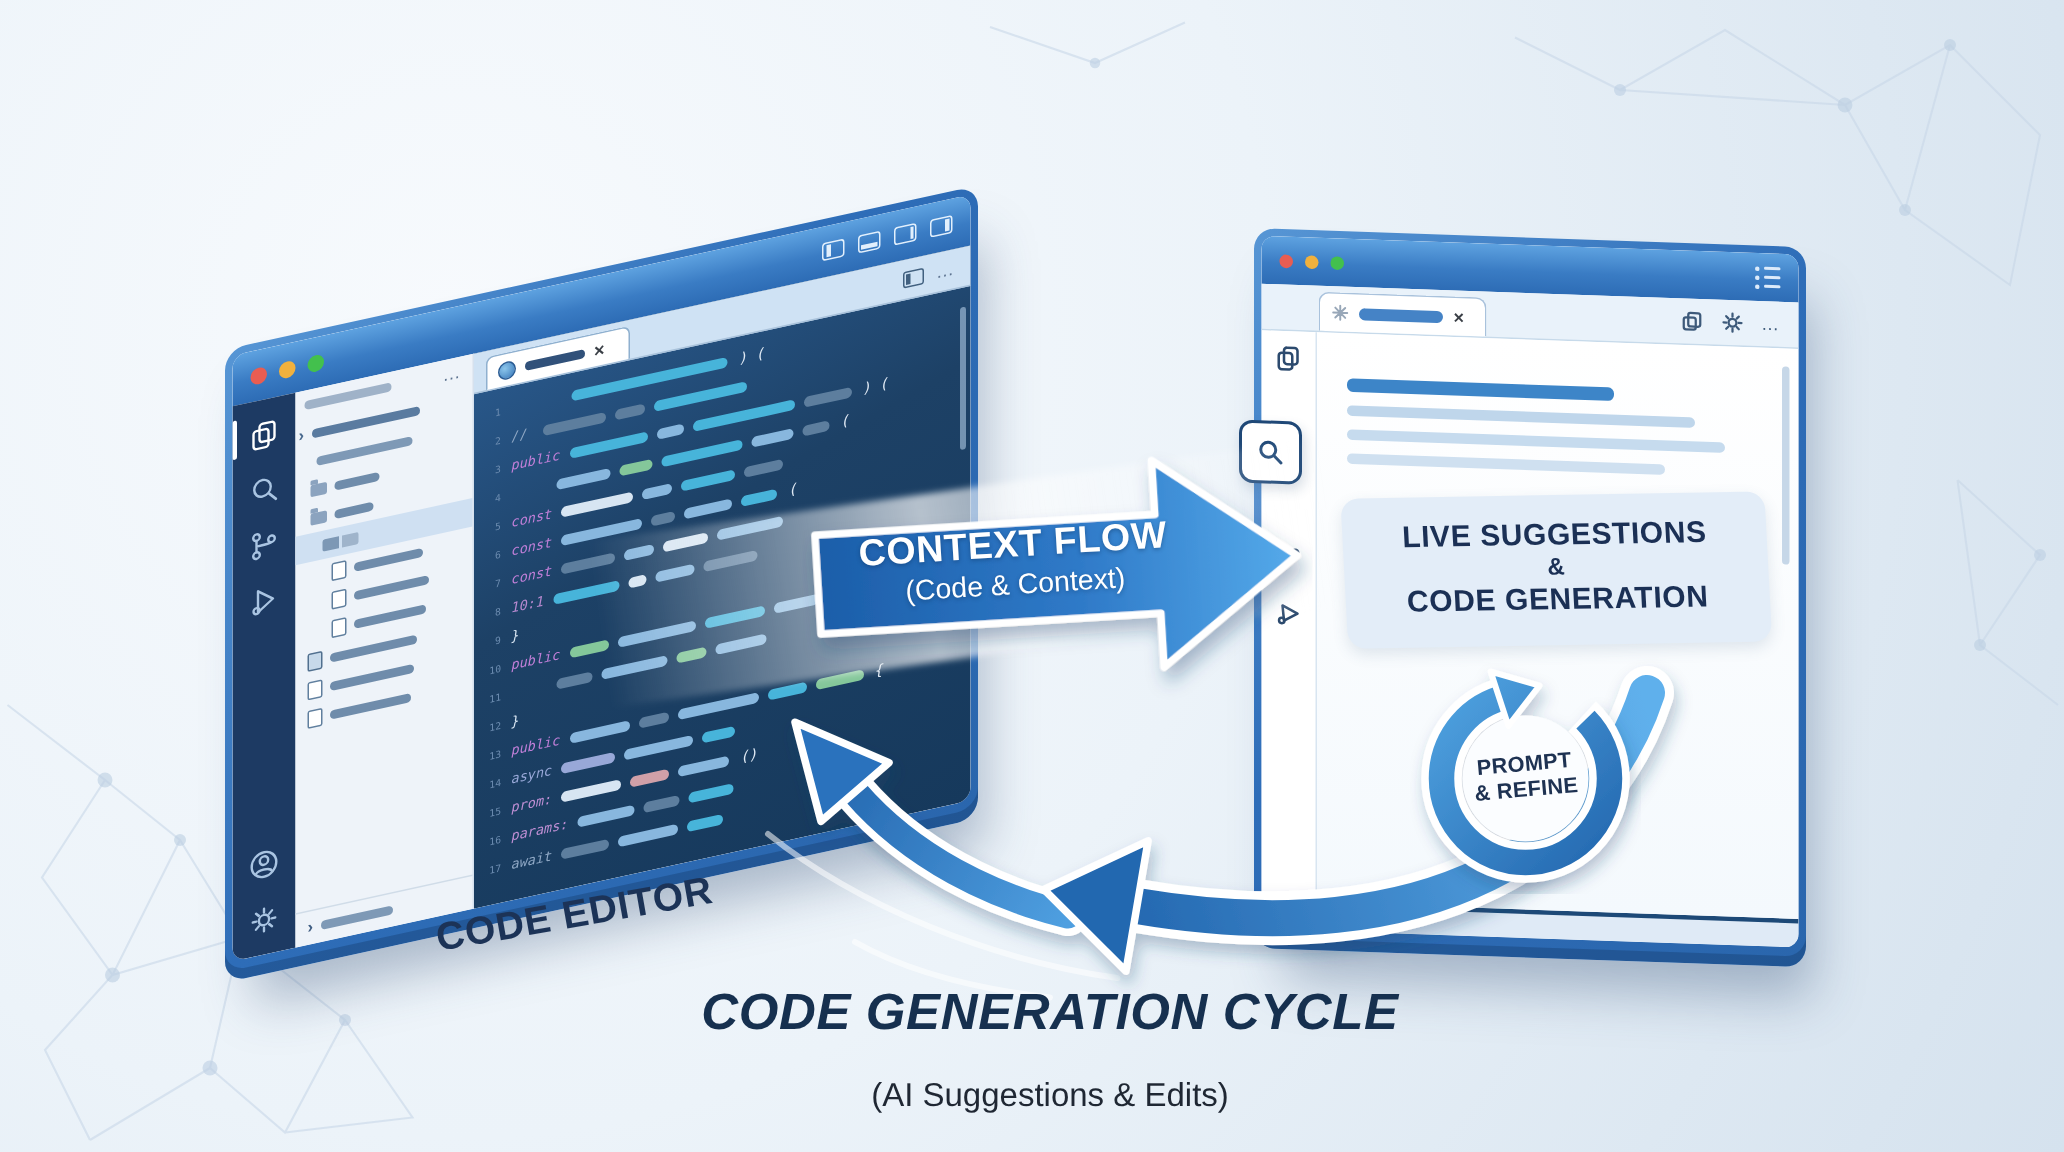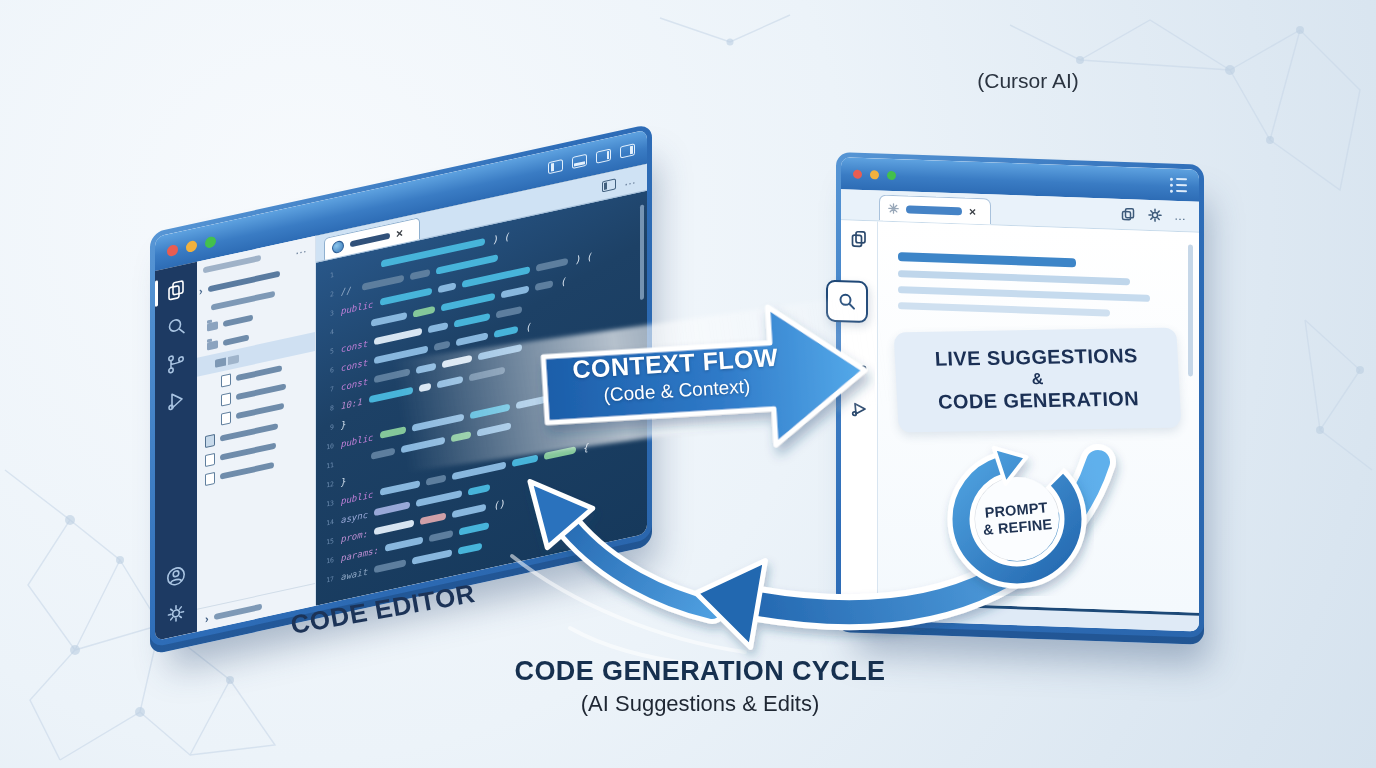--- a/index.html
+++ b/index.html
@@ -10,22 +10,22 @@
   .constellation{position:absolute;inset:0;z-index:0;}
   
   .title-block{position:absolute;text-align:center;z-index:5;color:#1c3357;}
   .title-left{left:130px;top:66px;width:520px;}
   .title-right{left:818px;top:64px;width:420px;}
   .t-main{font-size:34px;font-weight:700;letter-spacing:.6px;color:#1c3357;}
   .title-right .t-main{font-size:29px;}
   .t-sub{font-size:23px;color:#2b3440;margin-top:5px;}
   .title-right .t-sub{font-size:21px;}
   .bottom-block{position:absolute;left:440px;top:656px;width:520px;text-align:center;z-index:45;}
-  .b-main{font-size:27px;font-weight:700;color:#16304f;letter-spacing:.4px;}
-  .b-sub{font-size:22px;color:#1f2733;margin-top:4px;}
+  .b-main{font-size:34px;font-weight:700;color:#16304f;letter-spacing:.4px;font-style:italic;}
+  .b-sub{font-size:22px;color:#1f2733;margin-top:22px;}
   .label-ce{position:absolute;left:238px;top:594px;width:290px;text-align:center;z-index:12;
             font-size:26px;font-weight:700;color:#1c3357;letter-spacing:.6px;transform:rotate(-10deg);}
   
   .frame{position:absolute;border-radius:14px;padding:5px 5px 13px 5px;
          background:linear-gradient(135deg,#5796d5 0%,#2e6db8 45%,#2a66ad 100%);
          box-shadow:12px 28px 34px -8px rgba(45,75,115,.35), inset 0 -7px 0 rgba(18,55,100,.35);}
   .wbody{position:relative;width:100%;height:100%;border-radius:9px;overflow:hidden;background:#fdfeff;
          display:flex;flex-direction:column;}
   .titlebar{flex:none;height:34px;background:linear-gradient(180deg,#5ea2e0 0%,#3a7cc4 55%,#2d6cb5 100%);
             display:flex;align-items:center;padding:0 12px;gap:8px;}
@@ -147,21 +147,20 @@
       <circle cx="1270" cy="140" r="4"></circle>
         <circle cx="1360" c370="" cy="370" r="4"></circle>
         <circle cx="1320" cy="430" r="4"></circle>
       <circle cx="730" cy="42" r="3.5"></circle>
     </g>
   </svg>
 
   <div class="title-block title-left">
   </div>
   <div class="title-block title-right">
-    <div class="t-sub">(Cursor AI)</div>
   </div>
 
   <div class="frame win-l">
     <div class="wbody">
       <div class="titlebar">
         <span class="dot" style="background:#e85d52"></span>
         <span class="dot" style="background:#f1b13e"></span>
         <span class="dot" style="background:#43c04d"></span>
         <span class="wl-ticons">
           <span class="pt b1"></span>

